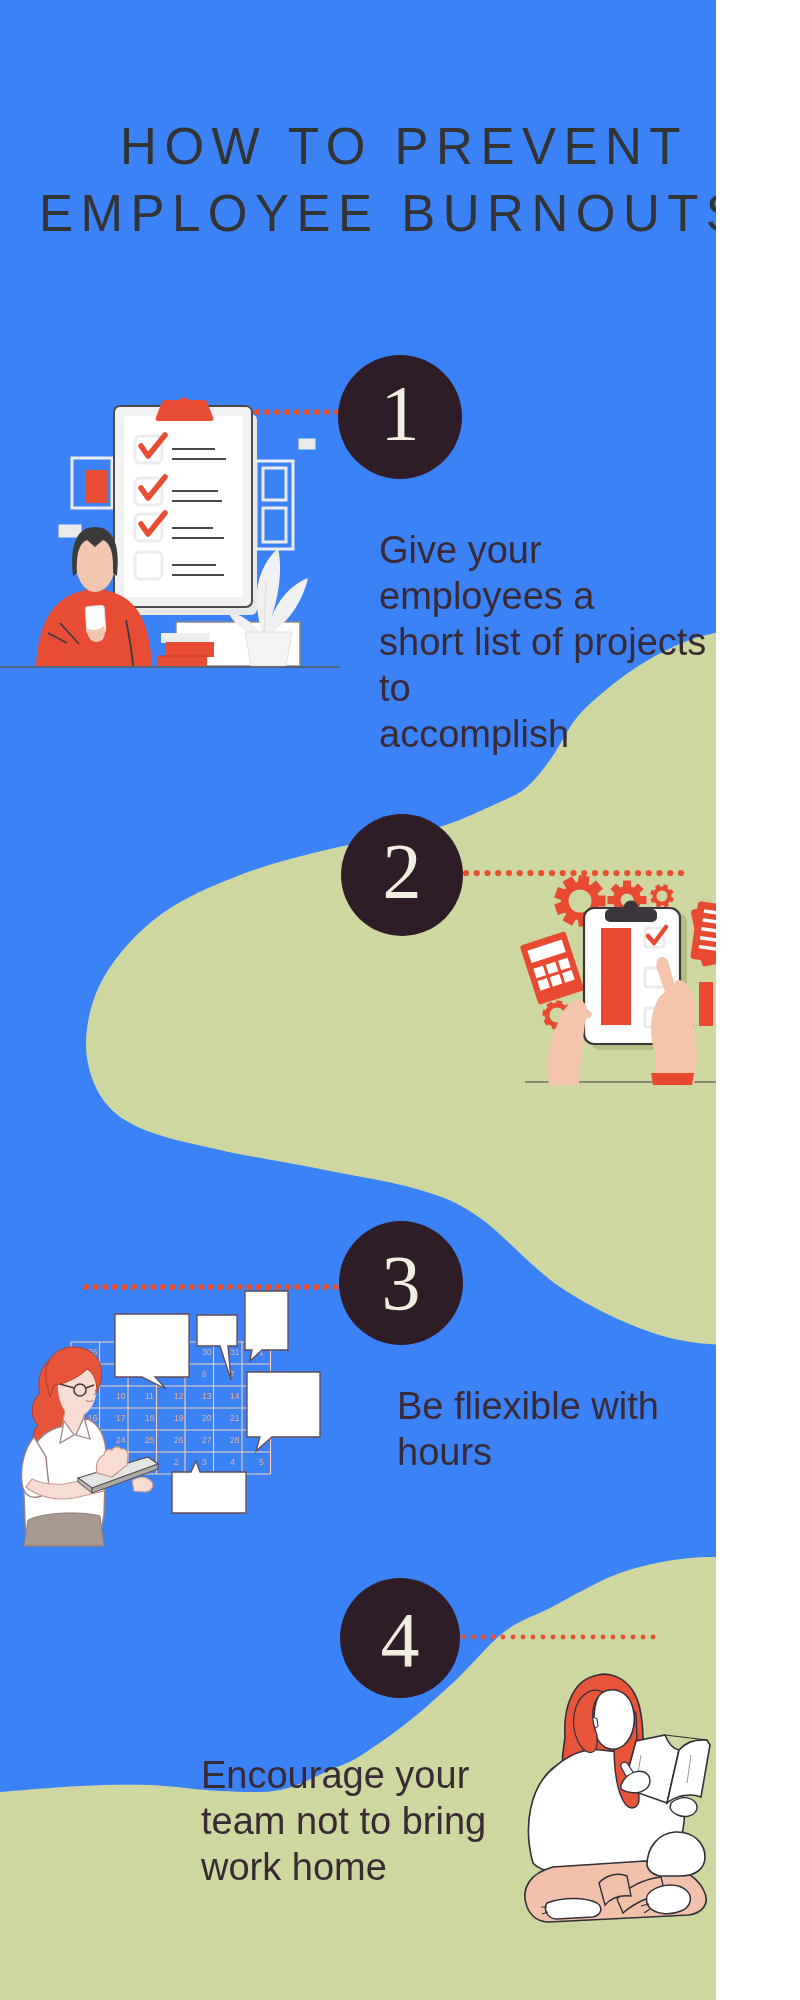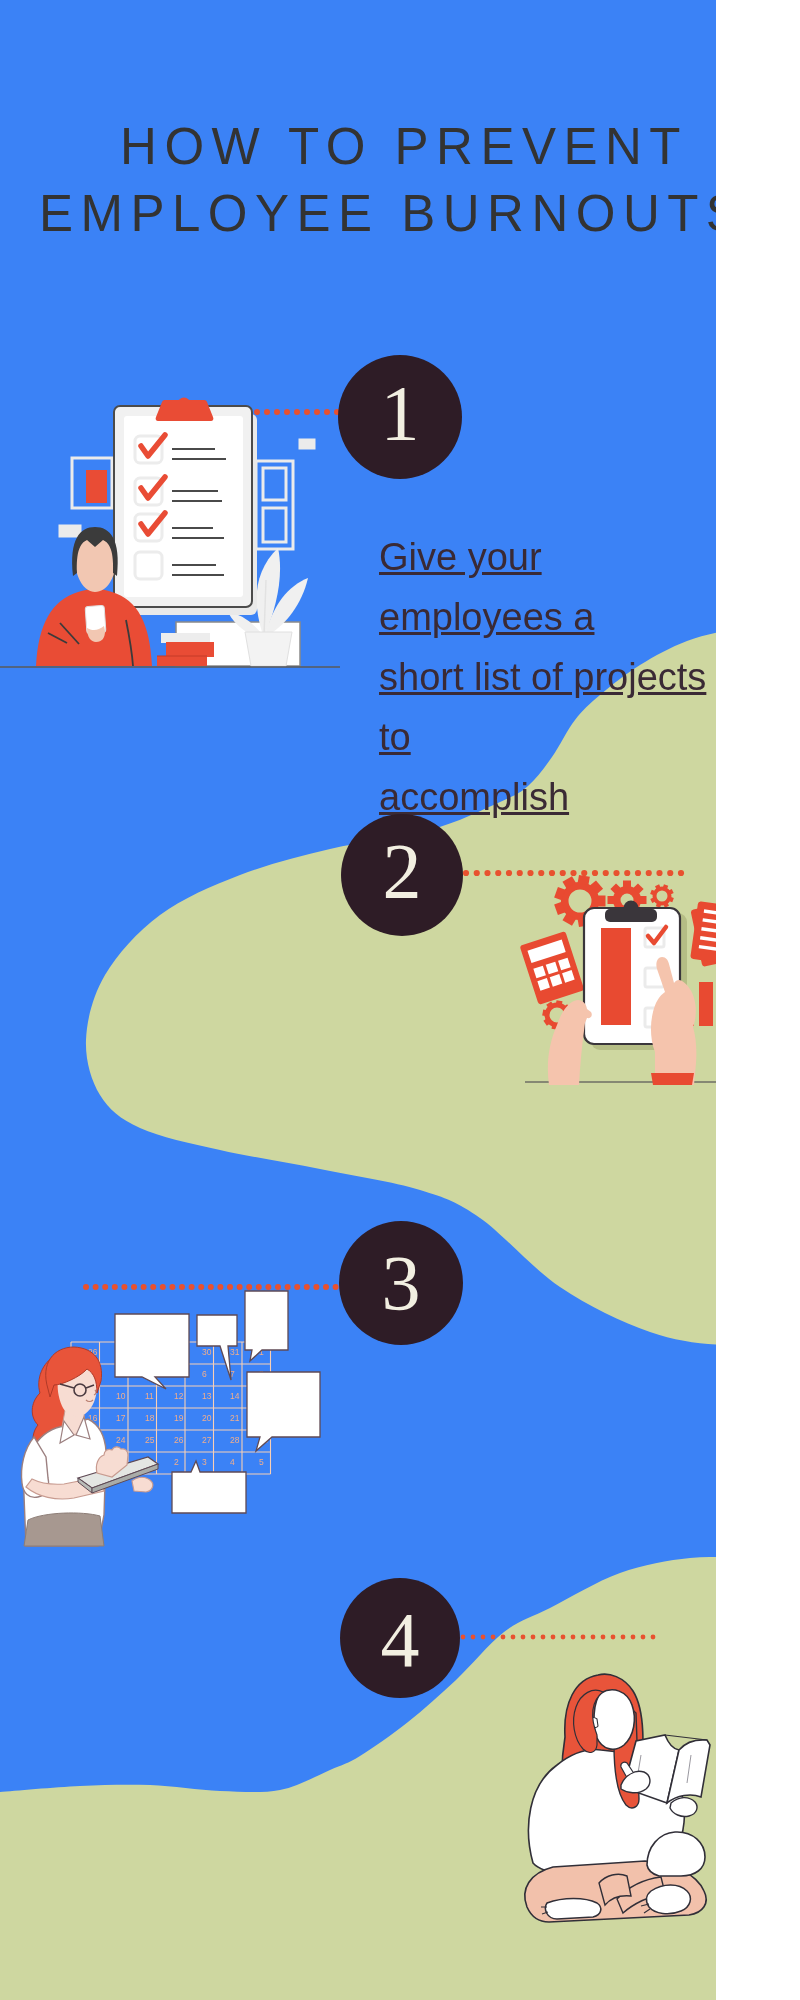--- a/index.html
+++ b/index.html
@@ -1,21 +1,21 @@
 <!DOCTYPE html>
 <html><head>
 <meta charset="utf-8">
 <style>
 html,body{margin:0;padding:0;}
 .page{position:relative;width:716px;height:2000px;background:#3b82f6;overflow:hidden;font-family:"Liberation Sans",sans-serif;}
 .abs{position:absolute;}
 .title{position:absolute;left:4px;top:113px;width:800px;text-align:center;font-size:51px;line-height:67px;letter-spacing:7.5px;color:#333333;}
 .num{position:absolute;font-family:"Liberation Serif",serif;color:#f2efe1;font-size:78px;text-align:center;}
 .circle{position:absolute;width:124px;height:124px;border-radius:50%;background:#2e1c26;}
-.btxt{position:absolute;font-size:38px;line-height:60px;color:#3a2a35;text-decoration:underline;}
+.btxt{position:absolute;font-size:38px;line-height:46px;color:#3a2a35;}
 </style>
 </head>
 <body>
 <div class="page">
 
 <svg class="abs" style="left:0;top:0" width="800" height="2000" viewBox="0 0 800 2000">
 <path fill="#ced7a0" d="M 800 618 C 789.5 618.3, 755.8 623.5, 737 628 C 718.2 632.5, 703.2 634.8, 687 641 C 670.8 647.2, 654.5 656.0, 640 665 C 625.5 674.0, 610.8 685.8, 600 695 C 589.2 704.2, 583.0 709.7, 575 720 C 567.0 730.3, 559.8 746.0, 552 757 C 544.2 768.0, 536.7 778.5, 528 786 C 519.3 793.5, 516.3 794.7, 500 802 C 483.7 809.3, 458.3 822.2, 430 830 C 401.7 837.8, 361.7 841.5, 330 849 C 298.3 856.5, 268.3 864.0, 240 875 C 211.7 886.0, 182.5 898.3, 160 915 C 137.5 931.7, 117.3 954.2, 105 975 C 92.7 995.8, 86.8 1020.0, 86 1040 C 85.2 1060.0, 91.0 1080.3, 100 1095 C 109.0 1109.7, 120.0 1118.8, 140 1128 C 160.0 1137.2, 190.0 1143.2, 220 1150 C 250.0 1156.8, 286.7 1162.3, 320 1169 C 353.3 1175.7, 393.3 1181.8, 420 1190 C 446.7 1198.2, 456.7 1201.8, 480 1218 C 503.3 1234.2, 531.7 1268.0, 560 1287 C 588.3 1306.0, 621.7 1322.3, 650 1332 C 678.3 1341.7, 705.0 1344.7, 730 1345 C 755.0 1345.3, 788.3 1335.8, 800 1334 Z"></path>
 
 <path fill="#ced7a0" d="M 0 1792 C 13.3 1791.0, 55.0 1787.2, 80 1786 C 105.0 1784.8, 126.7 1784.2, 150 1785 C 173.3 1785.8, 198.3 1790.2, 220 1791 C 241.7 1791.8, 261.7 1793.5, 280 1790 C 298.3 1786.5, 316.7 1775.7, 330 1770 C 343.3 1764.3, 347.0 1764.0, 360 1756 C 373.0 1748.0, 392.0 1734.7, 408 1722 C 424.0 1709.3, 440.0 1695.0, 456 1680 C 472.0 1665.0, 488.3 1644.0, 504 1632 C 519.7 1620.0, 530.7 1617.8, 550 1608 C 569.3 1598.2, 596.7 1581.3, 620 1573 C 643.3 1564.7, 668.3 1560.2, 690 1558 C 711.7 1555.8, 731.7 1557.7, 750 1560 C 768.3 1562.3, 791.7 1570.0, 800 1572 L 800 2000 L 0 2000 Z"></path>
 </svg>
@@ -99,20 +99,21 @@
         <circle cx="226.8" cy="7" r="3"></circle>
         <circle cx="236.4" cy="7" r="3"></circle>
         <circle cx="246" cy="7" r="3"></circle>
         <circle cx="255.6" cy="7" r="3"></circle>
       </g>
 </svg>
 
 <div class="circle" style="left:339px;top:1221px;"></div>
 <div class="num" style="left:339px;top:1238px;width:124px;">3</div>
 
+<div class="btxt" style="left:397px;top:1383px;">Be fliexible with<br>hours</div>
 
 <svg class="abs" style="left:458px;top:1631px" width="200" height="12" viewBox="0 0 200 12">
 <g fill="#e8512f">
         <circle cx="5" cy="6" r="2.4"></circle>
         <circle cx="15" cy="6" r="2.4"></circle>
         <circle cx="25" cy="6" r="2.4"></circle>
         <circle cx="35" cy="6" r="2.4"></circle>
         <circle cx="45" cy="6" r="2.4"></circle>
         <circle cx="55" cy="6" r="2.4"></circle>
         <circle cx="65" cy="6" r="2.4"></circle>
@@ -128,20 +129,21 @@
         <circle cx="165" cy="6" r="2.4"></circle>
         <circle cx="175" cy="6" r="2.4"></circle>
         <circle cx="185" cy="6" r="2.4"></circle>
         <circle cx="195" cy="6" r="2.4"></circle>
       </g>
 </svg>
 
 <div class="circle" style="left:340px;top:1578px;width:120px;height:120px;"></div>
 <div class="num" style="left:340px;top:1595px;width:120px;">4</div>
 
+<div class="btxt" style="left:201px;top:1752px;">Encourage your<br>team not to bring<br>work home</div>
 
 <svg class="abs" style="left:0;top:380px" width="350" height="290" viewBox="0 0 350 290" id="illo1">
 
 <g fill="none" stroke="#ebebeb" stroke-width="3">
 <rect x="72" y="78" width="40" height="50"></rect>
 <rect x="60" y="146" width="20" height="10" fill="#ebebeb"></rect>
 </g>
 
 <rect x="86" y="90" width="21" height="33" fill="#e94c35"></rect>
 

